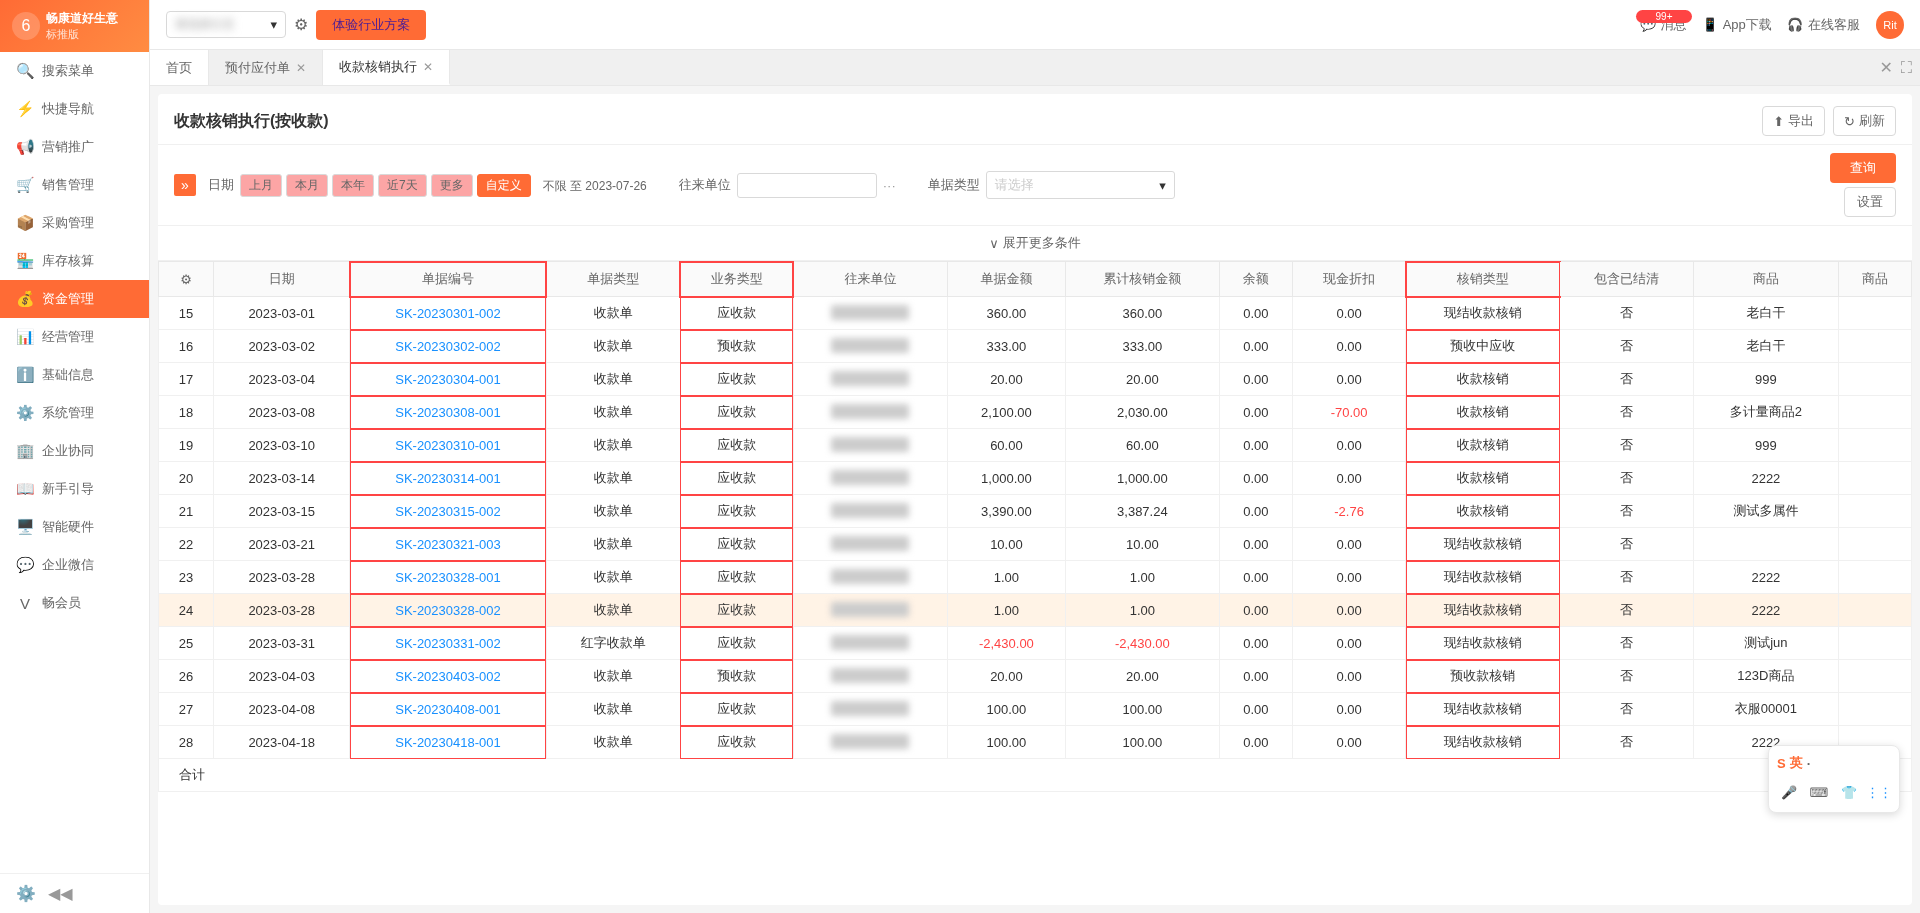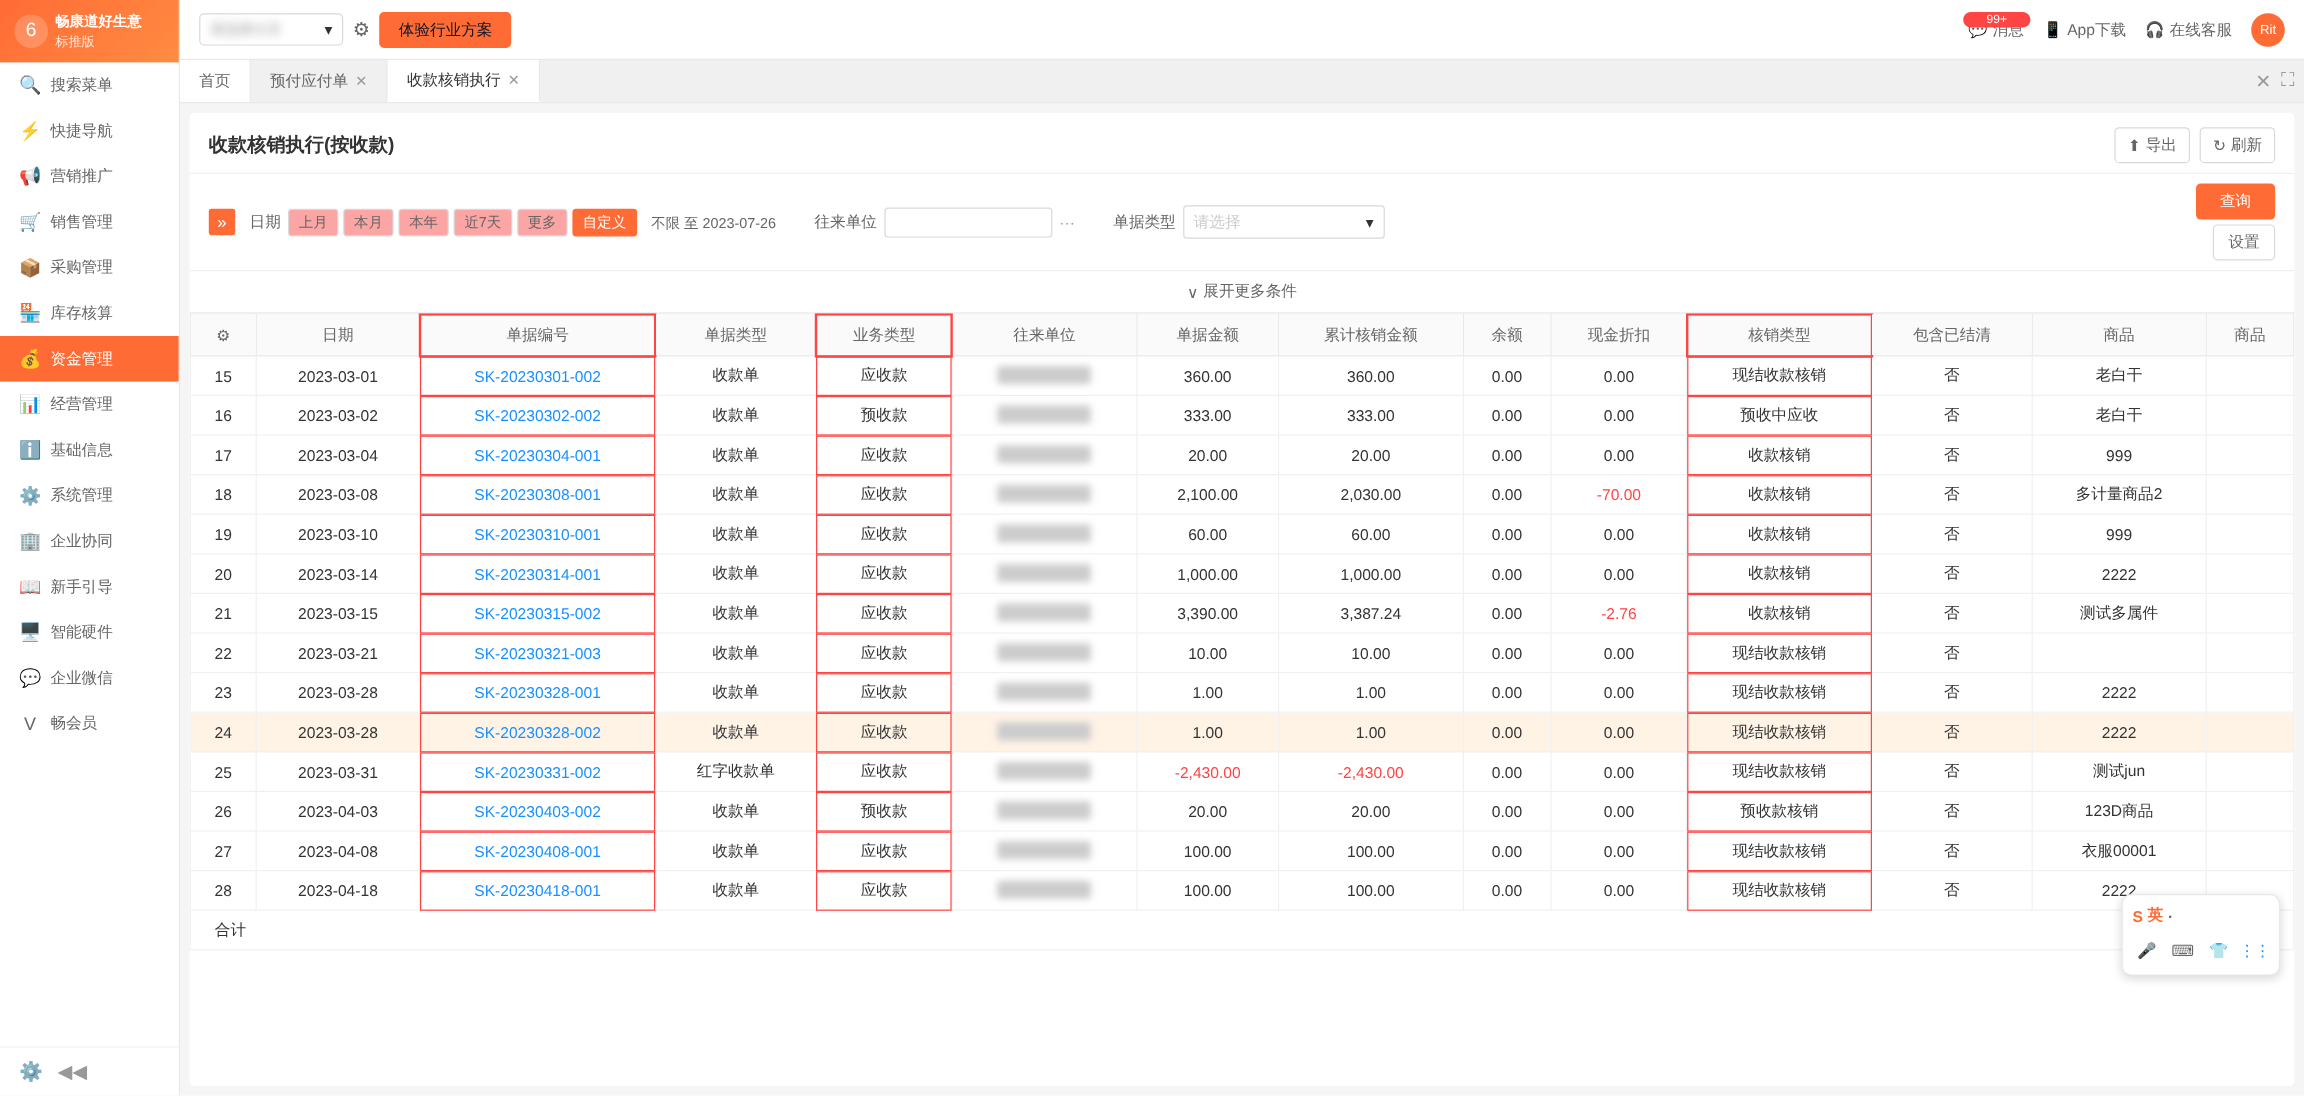--- a/index.html
+++ b/index.html
@@ -16,21 +16,21 @@
     .sidebar-bottom { padding: 10px 16px; display: flex; align-items: center; gap: 12px; border-top: 1px solid #f0f0f0; }
     .sidebar-bottom .icon { color: #999; cursor: pointer; font-size: 16px; }
 
     
     .main { flex: 1; display: flex; flex-direction: column; overflow: hidden; }
 
     
     .topbar { height: 50px; background: #fff; display: flex; align-items: center; padding: 0 16px; gap: 12px; border-bottom: 1px solid #e8e8e8; }
     .topbar-title-area { display: flex; align-items: center; gap: 8px; flex: 1; }
     .topbar-select { border: 1px solid #d9d9d9; border-radius: 4px; padding: 4px 8px; color: #333; min-width: 120px; display: flex; align-items: center; justify-content: space-between; cursor: pointer; }
-    .topbar-btn-industry { background: #ff6b35; color: #0f172a; border: none; padding: 6px 16px; border-radius: 4px; cursor: pointer; font-size: 13px; }
+    .topbar-btn-industry { background: #ff6b35; color: #4c1d95; border: none; padding: 6px 16px; border-radius: 4px; cursor: pointer; font-size: 13px; }
     .topbar-right { display: flex; align-items: center; gap: 16px; color: #666; }
     .msg-badge { position: relative; display: inline-flex; align-items: center; gap: 4px; cursor: pointer; }
     .badge-num { position: absolute; top: -6px; right: -6px; background: #ff4444; color: white; font-size: 10px; padding: 1px 20px; border-radius: 8px; }
     .topbar-right-item { display: flex; align-items: center; gap: 4px; cursor: pointer; color: #666; }
     .topbar-avatar { width: 28px; height: 28px; background: #ff6b35; border-radius: 50%; display: flex; align-items: center; justify-content: center; color: white; font-size: 11px; }
 
     
     .tabs { display: flex; align-items: center; background: #f0f0f0; border-bottom: 1px solid #e8e8e8; height: 36px; }
     .tab { display: flex; align-items: center; gap: 6px; padding: 0 16px; height: 100%; cursor: pointer; color: #666; border-right: 1px solid #e8e8e8; font-size: 13px; }
     .tab.active { background: #fff; color: #333; border-bottom: 2px solid #fff; }
@@ -248,21 +248,21 @@
       <div style="display:flex;flex-direction:column;justify-content:center;">
         <div class="filter-date-range">不限 至 2023-07-26</div>
       </div>
       <div class="filter-group" style="margin-left:20px;">
         <span class="filter-label">往来单位</span>
         <input class="filter-input" style="width: 140px;">
         <span class="filter-dots">···</span>
       </div>
       <div class="filter-group" style="margin-left:20px;">
         <span class="filter-label">单据类型</span>
-        <div class="filter-select" style="width:168px;">
+        <div class="filter-select" style="width:189px;">
           <span style="color:#ccc;">请选择</span>
           <span>▾</span>
         </div>
       </div>
       <div style="margin-left:auto;display:flex;flex-direction:column;gap:4px;align-items:flex-end;">
         <button class="query-btn">查询</button>
         <button class="settings-btn">设置</button>
       </div>
     </div>
 

